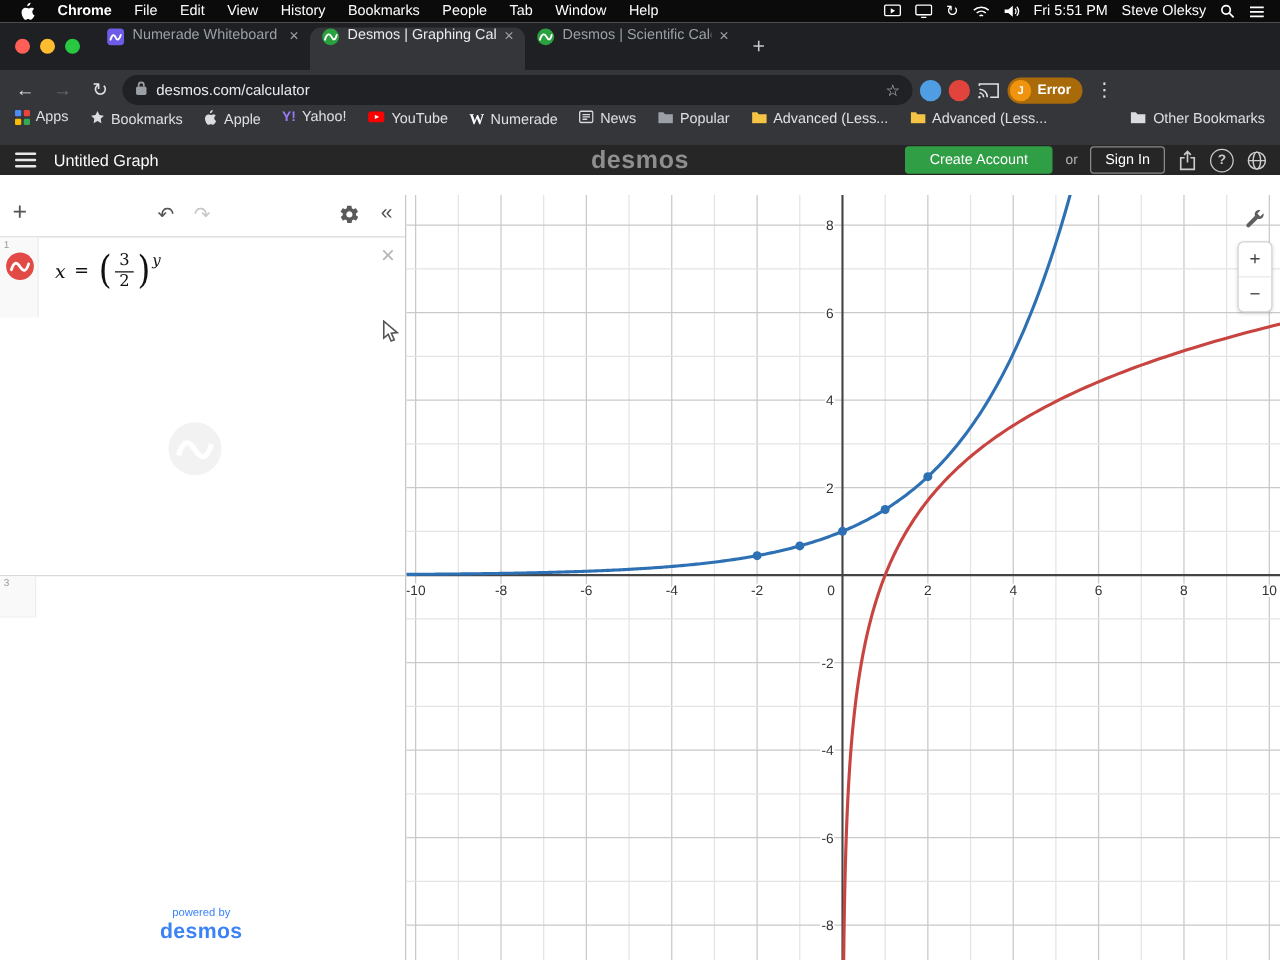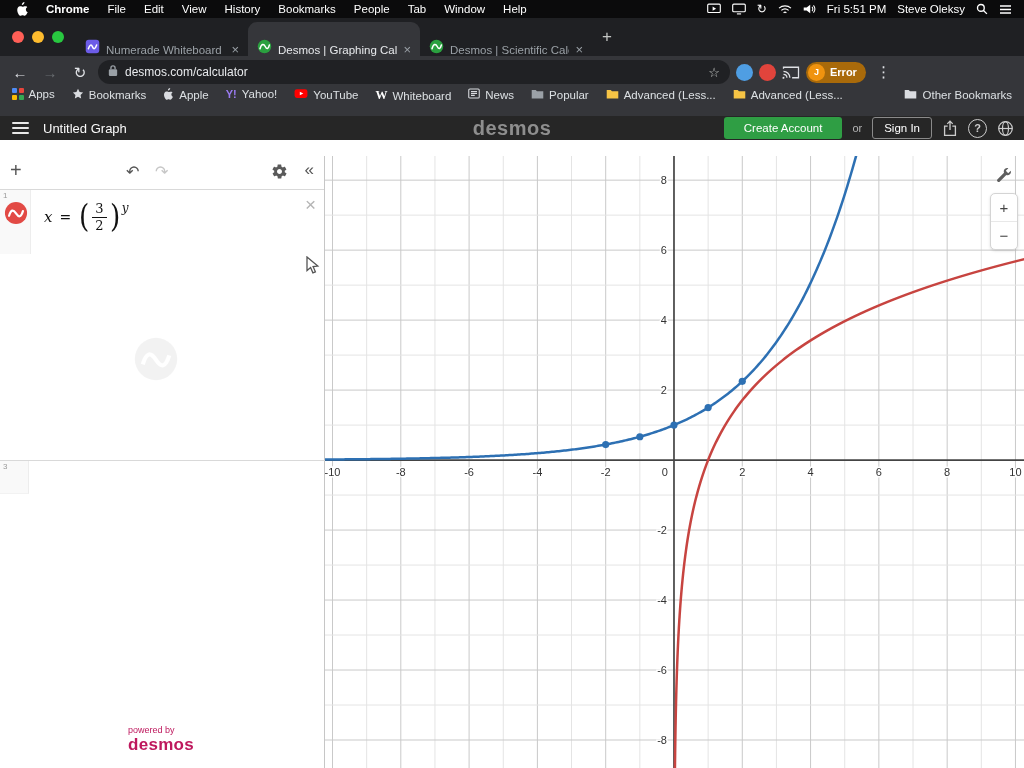--- a/index.html
+++ b/index.html
@@ -15,21 +15,21 @@
   .mb-right{margin-left:auto;display:flex;align-items:center;gap:11px;padding-right:4px;}
   .mb-ic{display:flex;align-items:center;}
   .mb-text{white-space:nowrap;}
 
   
   .tabbar{position:absolute;top:18px;left:0;right:0;height:38px;background:#1f2023;display:flex;
     align-items:flex-end;z-index:39;}
   .traffic{display:flex;align-items:center;gap:8px;padding:0 12px;height:38px;}
   .light{width:12px;height:12px;border-radius:50%;}
   .l-close{background:#ff5f57;}.l-min{background:#febc2e;}.l-max{background:#28c840;}
-  .tab{width:172px;height:34px;border-radius:9px 9px 0 0;display:flex;align-items:flex-end;gap:6px;
+  .tab{width:172px;height:34px;border-radius:9px 9px 0 0;display:flex;align-items:flex-start;gap:6px;
     padding:0 9px;box-sizing:border-box;color:#9aa0a6;font-size:11.5px;position:relative;}
   .tab.active{background:#35363a;color:#e8eaed;}
   .tab-title{flex:1;white-space:nowrap;overflow:hidden;}
   .tab-close{font-size:13px;color:#9aa0a6;line-height:1;}
   .newtab{color:#c4c7c5;font-size:17px;margin:0 0 9px 10px;}
 
   
   .addrbar{position:absolute;top:56px;left:0;right:0;height:32px;background:#35363a;display:flex;
     align-items:center;padding:0 8px;box-sizing:border-box;gap:6px;z-index:38;}
   .nav-btn{width:24px;text-align:center;color:#dfe1e5;font-size:15px;line-height:1;}
@@ -96,21 +96,21 @@
   .mo{margin:0 7px;font-size:14px;}
   .paren{font-size:31px;font-weight:300;line-height:.9;transform:scaleX(.85);}
   .frac{display:inline-flex;flex-direction:column;align-items:center;font-size:13px;line-height:1.2;margin:0 2px;}
   .frac .num{border-bottom:1px solid #111;padding:0 3px;}
   .sup{font-style:italic;font-size:12px;position:relative;top:-9px;margin-left:1px;}
 
   .divider-row{position:absolute;top:304px;left:0;width:325px;height:1px;background:#d9d9d9;}
   .gutter3{position:absolute;top:305px;left:0;width:28px;height:32px;background:#f9f9f9;
     border-right:1px solid #ededed;border-bottom:1px solid #f2f2f2;}
   .wm-faint{position:absolute;left:130px;top:180px;opacity:.07;}
-  .powered{position:absolute;left:128px;top:569px;width:66px;color:#be185d;}
+  .powered{position:absolute;left:128px;top:569px;width:66px;text-align:center;color:#3b82f6;}
   .powered .p1{font-size:9px;}
   .powered .p2{font-size:17px;font-weight:bold;letter-spacing:.3px;}
 
   
   .graph{position:absolute;left:325px;top:156px;width:699px;height:612px;background:#fff;z-index:10;}
   .wrench-btn{position:absolute;right:7px;top:6px;width:26px;height:26px;display:flex;align-items:center;
     justify-content:center;z-index:12;}
   .zoom-box{position:absolute;right:6px;top:37px;width:28px;height:57px;background:#fff;border:1px solid #d4d4d4;
     border-radius:5px;box-shadow:0 1px 3px rgba(0,0,0,.13);display:flex;flex-direction:column;z-index:12;box-sizing:border-box;}
   .zoom-btn{flex:1;display:flex;align-items:center;justify-content:center;color:#444;font-size:15px;}
@@ -280,21 +280,21 @@
     </span>
     <span class="bm">
       <span><svg width="14" height="11" viewBox="0 0 24 18">
             <rect x="1" y="1.5" width="22" height="15" rx="4" fill="#ff0000"></rect>
             <path d="M10 6l6 3-6 3z" fill="#fff"></path>
           </svg></span>
       <span>YouTube</span>
     </span>
     <span class="bm">
       <span class="wk">W</span>
-      <span>Whiteboard</span>
+      <span>Numerade</span>
     </span>
     <span class="bm">
       <span><svg width="12" height="11" viewBox="0 0 16 14" fill="none" stroke="#dadce0" stroke-width="1.4">
             <rect x="1" y="1" width="14" height="12" rx="1.5"></rect>
             <path d="M4 4.5h8M4 7h8M4 9.5h5"></path>
           </svg></span>
       <span>News</span>
     </span>
     <span class="bm">
       <span><svg width="13" height="11" viewBox="0 0 18 14">

